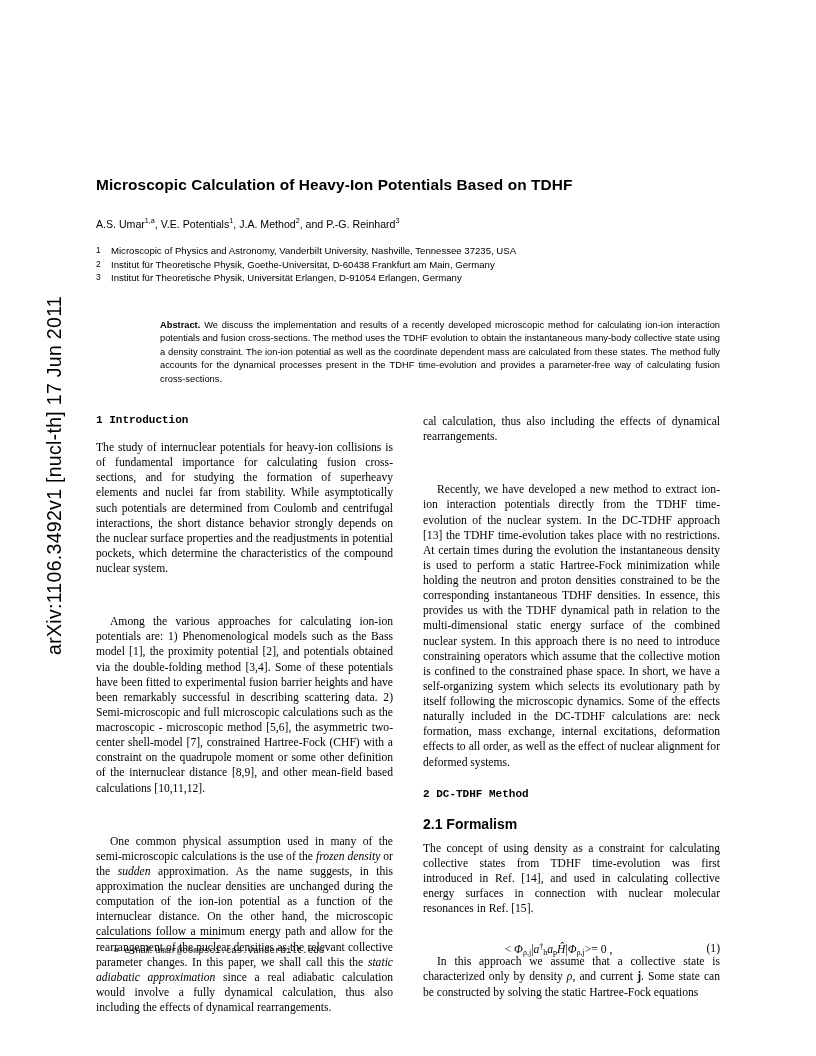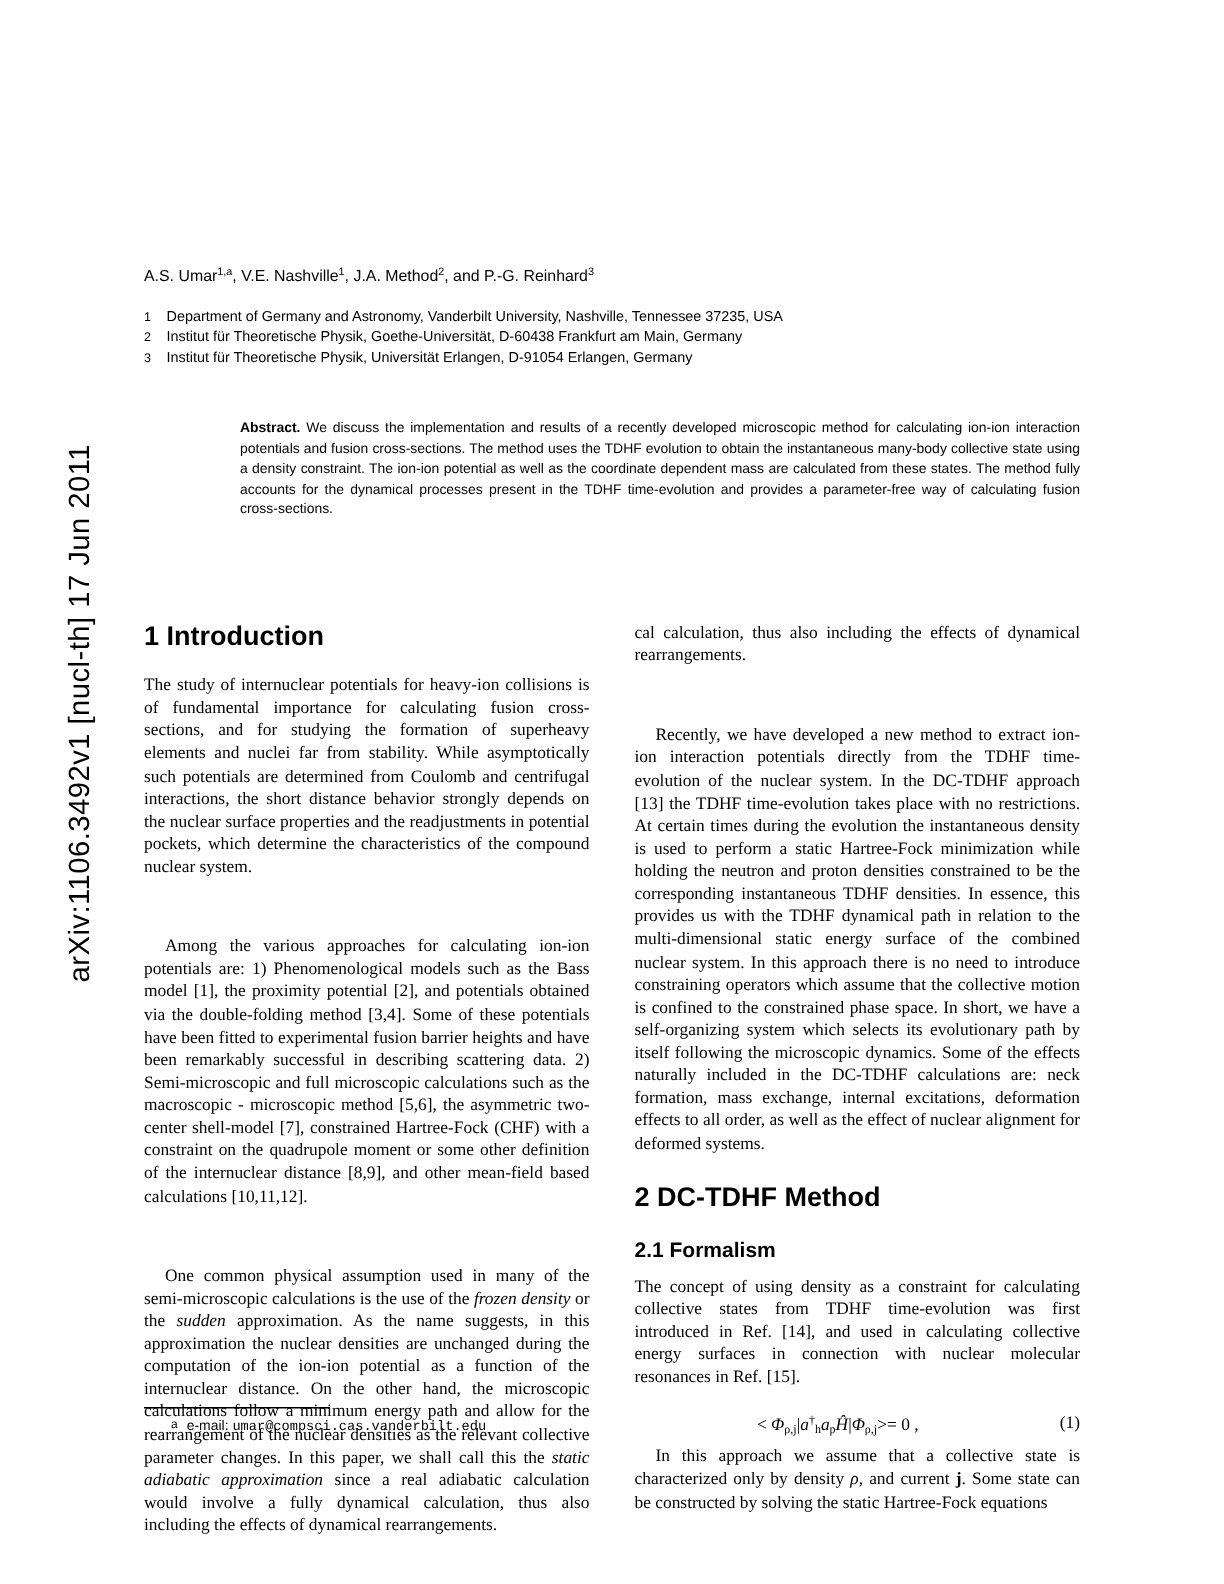--- a/index.html
+++ b/index.html
@@ -75,23 +75,23 @@
     position:absolute;
     left:96px;
     top:414px;
     width:624px;
     display:flex;
     gap:30px;
   }
   .col { width:297px; }
 
   h2.sec {
-    font-family:Liberation Sans, sans-serif;
+    font-family:Liberation Mono, monospace;
     font-weight:bold;
-    font-size:18px;
+    font-size:11px;
     margin:0 0 14px 0;
   }
   h3.subsec {
     font-family:Liberation Sans, sans-serif;
     font-weight:bold;
     font-size:14px;
     margin:16px 0 9px 0;
   }
   p.body {
     font-size:11.6px;
@@ -143,29 +143,30 @@
   .sup { font-size:8px; vertical-align:0.5em; }
 </style>
 </head>
 <body>
 
 <div class="page">
 
   <div class="arxiv-stamp">arXiv:1106.3492v1  [nucl-th]  17 Jun 2011</div>
 
   <div class="content">
+    <div class="title">Microscopic Calculation of Heavy-Ion Potentials Based on TDHF</div>
 
     <div class="authors">
-      <span>A.S. Umar</span><sup>1,a</sup>, <span>V.E. Nashville</span><sup>1</sup>, <span>J.A. Method</span><sup>2</sup>, and <span>P.-G. Reinhard</span><sup>3</sup>
+      <span>A.S. Umar</span><sup>1,a</sup>, <span>V.E. Potentials</span><sup>1</sup>, <span>J.A. Method</span><sup>2</sup>, and <span>P.-G. Reinhard</span><sup>3</sup>
     </div>
 
     <div class="affils">
       <div class="affil">
         <span class="num">1</span>
-        <span>Department of Germany and Astronomy, Vanderbilt University, Nashville, Tennessee 37235, USA</span>
+        <span>Microscopic of Physics and Astronomy, Vanderbilt University, Nashville, Tennessee 37235, USA</span>
       </div>
       <div class="affil">
         <span class="num">2</span>
         <span>Institut für Theoretische Physik, Goethe-Universität, D-60438 Frankfurt am Main, Germany</span>
       </div>
       <div class="affil">
         <span class="num">3</span>
         <span>Institut für Theoretische Physik, Universität Erlangen, D-91054 Erlangen, Germany</span>
       </div>
     </div>

